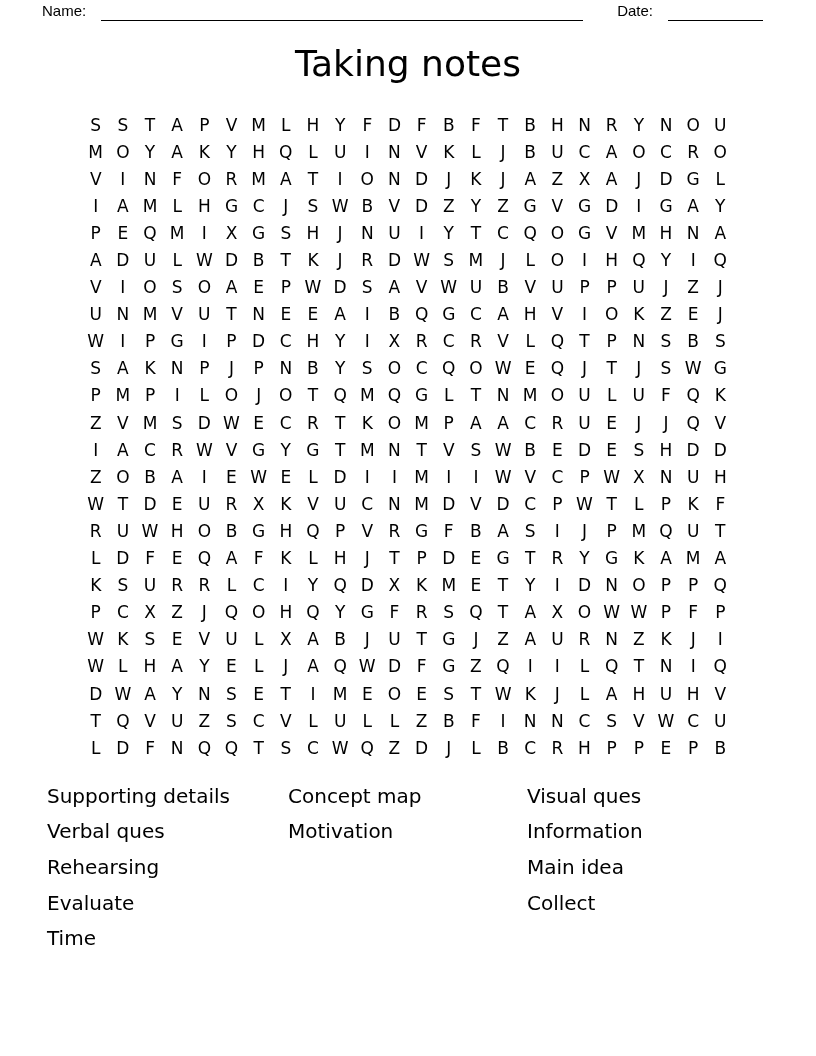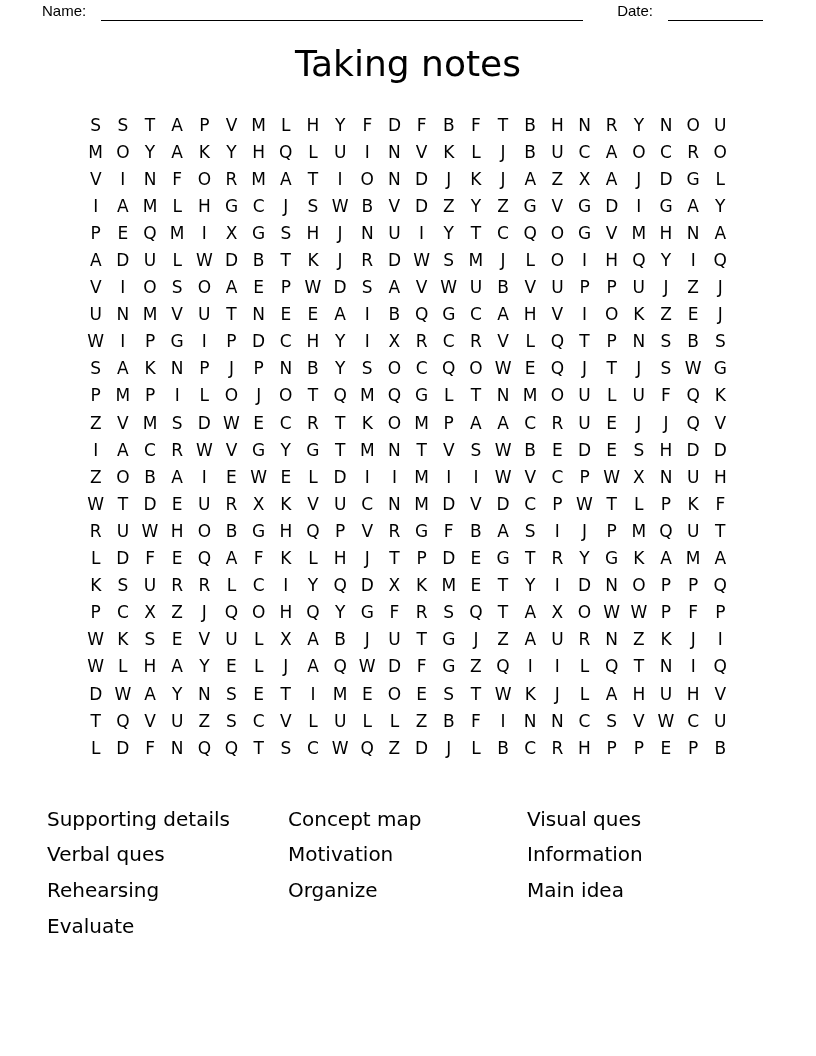--- a/index.html
+++ b/index.html
@@ -86,21 +86,20 @@
   .word-list {
     position: absolute;
     top: 778px;
     left: 47px;
     right: 0;
     font-size: 20px;
   }
   .word-col {
     position: absolute;
     top: 0;
-    margin-top: 23px;
   }
   .word-col-1 { left: 0; }
   .word-col-2 { left: 241px; }
   .word-col-3 { left: 480px; }
   .word-item {
     height: 35.6px;
     display: flex;
     align-items: center;
     white-space: nowrap;
   }
@@ -743,24 +742,25 @@
       <span class="grid-cell">B</span>
     </div>
   </div>
 
 <div class="word-list">
   <div class="word-col word-col-1">
       <div class="word-item">Supporting details</div>
       <div class="word-item">Verbal ques</div>
       <div class="word-item">Rehearsing</div>
       <div class="word-item">Evaluate</div>
+      <div class="word-item">Time</div>
     </div>
   <div class="word-col word-col-2">
       <div class="word-item">Concept map</div>
       <div class="word-item">Motivation</div>
-      <div class="word-item">Organize</div>
     </div>
   <div class="word-col word-col-3">
       <div class="word-item">Visual ques</div>
       <div class="word-item">Information</div>
       <div class="word-item">Main idea</div>
+      <div class="word-item">Collect</div>
     </div>
 </div>
 
 </body></html>

